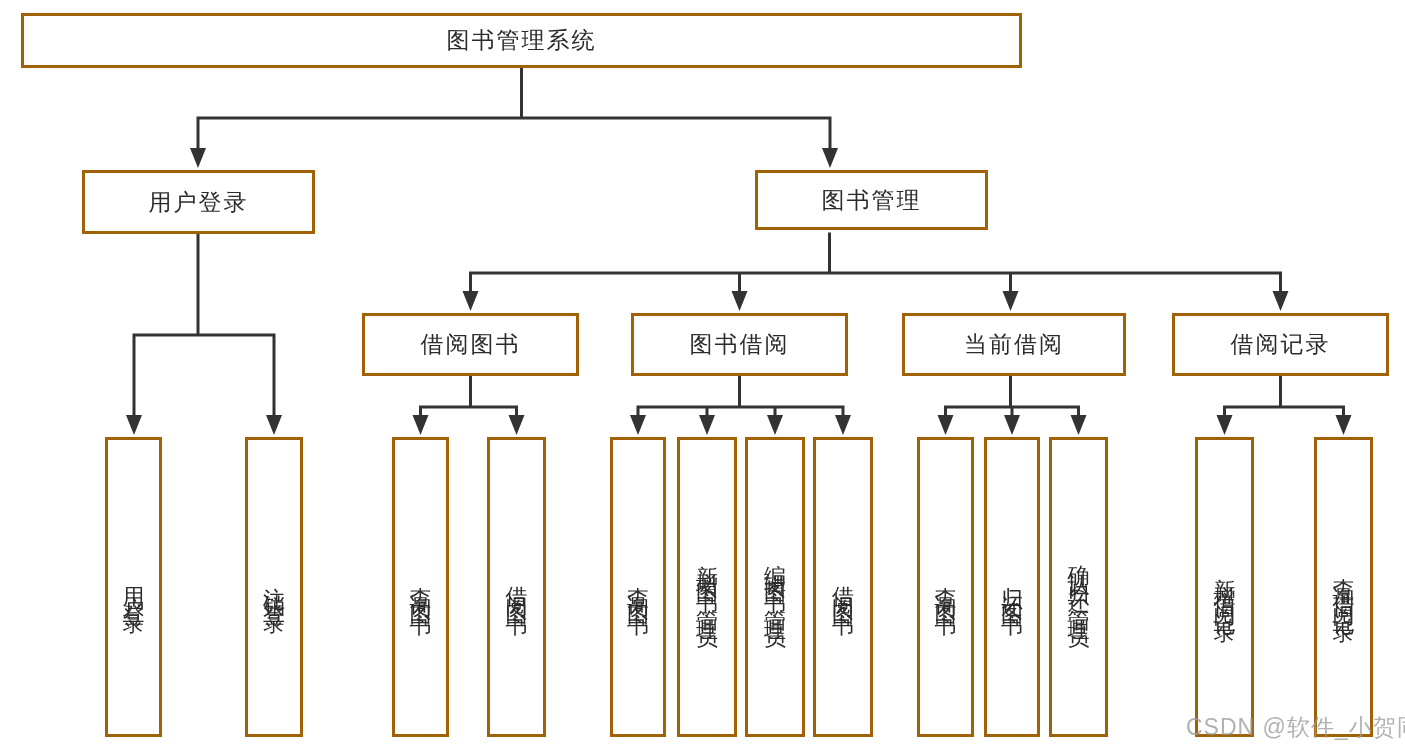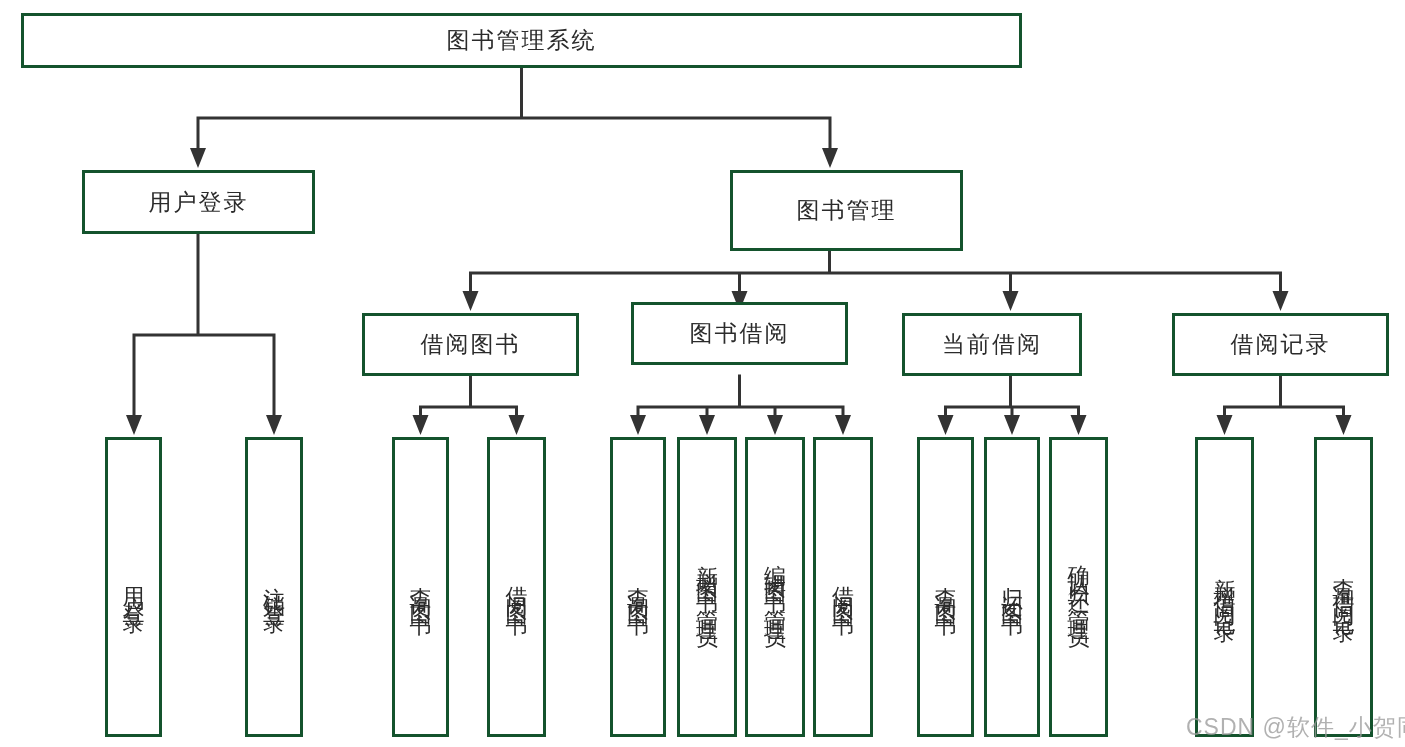--- a/index.html
+++ b/index.html
@@ -7,21 +7,21 @@
     position:relative; width:1405px; height:747px;
     background:#ffffff; overflow:hidden;
     font-family:"Liberation Sans", sans-serif;
     color:#2b2b2b;
   }
   #wires { position:absolute; left:0; top:0; width:1405px; height:747px; }
   #wires path.ln { fill:none; stroke:#333333; stroke-width:3; stroke-linecap:square; }
   #wires path.hd { fill:#333333; stroke:none; }
   .box {
     position:absolute; box-sizing:border-box; background:#ffffff;
-    border:3px solid #14532d;
+    border:3px solid #a16207;
     display:flex; align-items:center; justify-content:center;
   }
   .h  { font-size:23px; letter-spacing:2px; white-space:nowrap; }
   .v  { writing-mode:vertical-rl; text-orientation:mixed;
         font-size:22px; letter-spacing:9px; line-height:1; }
   .v .lbl { display:block; }
   #watermark {
     position:absolute; left:1186px; top:712px; z-index:5;
     font-size:23px; letter-spacing:1px; white-space:nowrap;
     color:rgba(155,155,155,0.78);
@@ -63,31 +63,31 @@
     </g>
   </svg>
 
   <div class="box h" style="left:21px;top:13px;width:1001px;height:55px;">
     <span class="lbl">图书管理系统</span>
   </div>
 
   <div class="box h" style="left:82px;top:170px;width:233px;height:64px;">
     <span class="lbl">用户登录</span>
   </div>
-  <div class="box h" style="left:730px;top:170px;width:233px;height:81px;">
+  <div class="box h" style="left:755px;top:170px;width:233px;height:60px;">
     <span class="lbl">图书管理</span>
   </div>
 
   <div class="box h" style="left:362px;top:313px;width:217px;height:63px;">
     <span class="lbl">借阅图书</span>
   </div>
-  <div class="box h" style="left:631px;top:302px;width:217px;height:63px;">
+  <div class="box h" style="left:631px;top:313px;width:217px;height:63px;">
     <span class="lbl">图书借阅</span>
   </div>
-  <div class="box h" style="left:902px;top:313px;width:180px;height:63px;">
+  <div class="box h" style="left:902px;top:313px;width:224px;height:63px;">
     <span class="lbl">当前借阅</span>
   </div>
   <div class="box h" style="left:1172px;top:313px;width:217px;height:63px;">
     <span class="lbl">借阅记录</span>
   </div>
 
   <div class="box v" style="left:105px;top:437px;width:57px;height:300px;">
     <span class="lbl">用户登录</span>
   </div>
   <div class="box v" style="left:245px;top:437px;width:58px;height:300px;">

